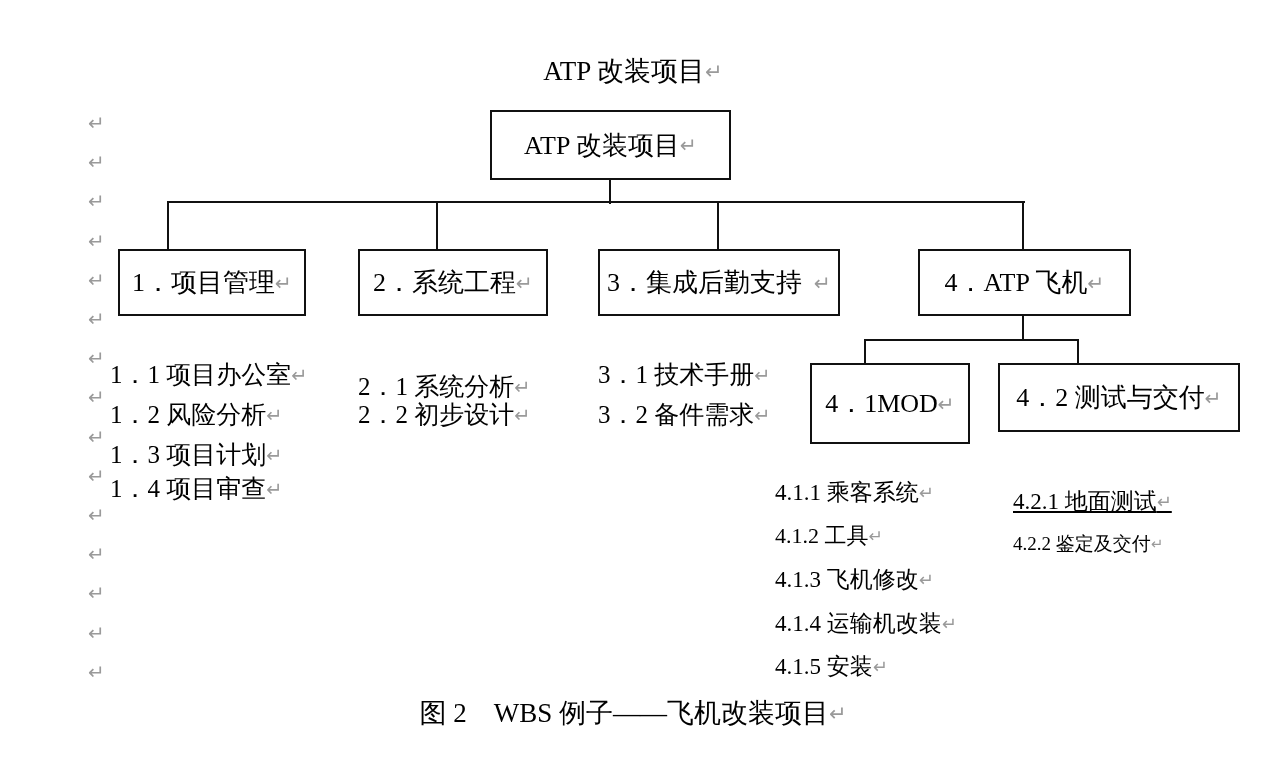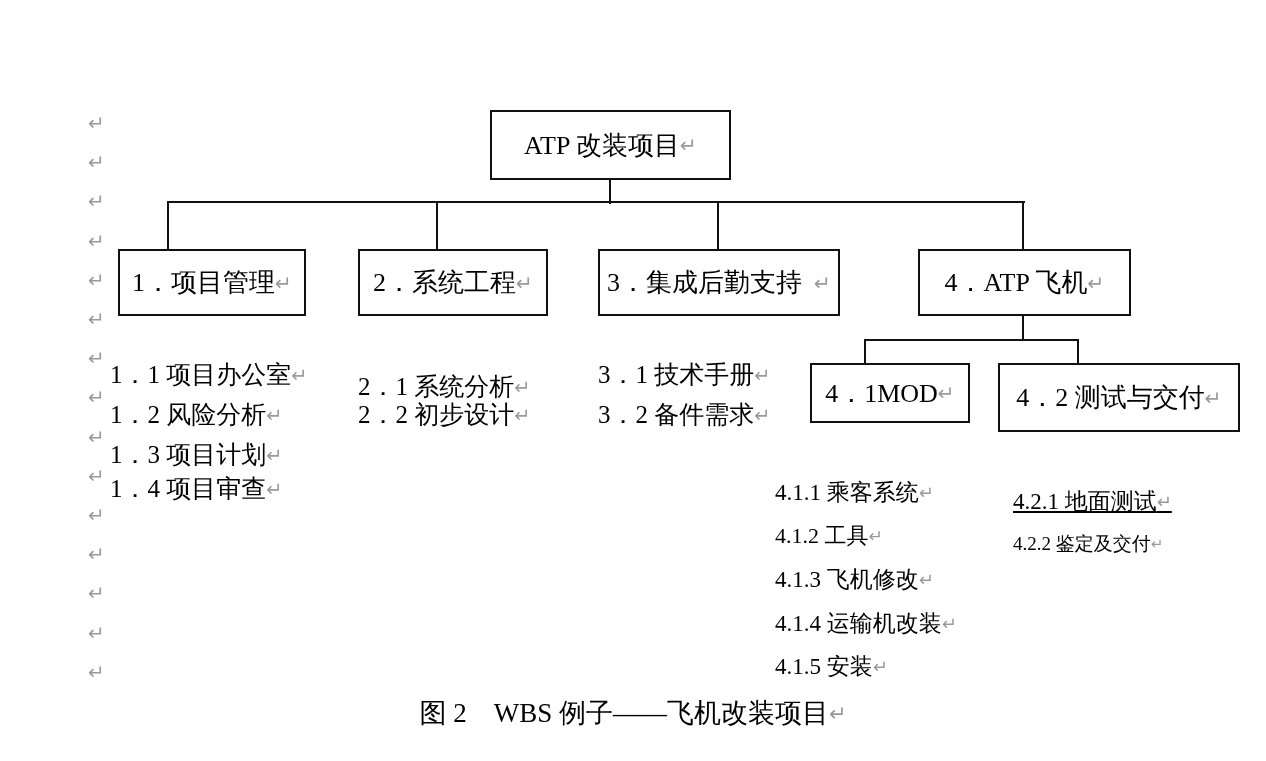--- a/index.html
+++ b/index.html
@@ -86,20 +86,21 @@
     text-align: center;
     font-size: 27px;
     white-space: normal;
   }
 </style>
 </head>
 <body>
 
 <div id="page">
 
+  <div class="tx" id="doc-title"><span>ATP 改装项目</span><span class="ret">↵</span></div>
 
   <div id="pilcrow-column">
       <div class="tx pilcrow" style="left: 88px; top: 113px;">↵</div>
       <div class="tx pilcrow" style="left: 88px; top: 152.2px;">↵</div>
       <div class="tx pilcrow" style="left: 88px; top: 191.4px;">↵</div>
       <div class="tx pilcrow" style="left: 88px; top: 230.6px;">↵</div>
       <div class="tx pilcrow" style="left: 88px; top: 269.8px;">↵</div>
       <div class="tx pilcrow" style="left: 88px; top: 309px;">↵</div>
       <div class="tx pilcrow" style="left: 88px; top: 348.2px;">↵</div>
       <div class="tx pilcrow" style="left: 88px; top: 387.4px;">↵</div>
@@ -142,21 +143,21 @@
   <div class="node" id="node-4" style="left:918px; top:249px; width:213px; height:67px;">
     <span class="lbl">4．ATP 飞机</span>
       <span class="ret">↵</span>
   </div>
 
   <div class="ln v" style="left:1022px; top:316px; height:25px;"></div>
   <div class="ln h" style="left:864px; top:339px; width:215px;"></div>
   <div class="ln v" style="left:864px; top:339px; height:25px;"></div>
   <div class="ln v" style="left:1077px; top:339px; height:25px;"></div>
 
-  <div class="node" id="node-4-1" style="left:810px; top:363px; width:160px; height:60px;">
+  <div class="node" id="node-4-1" style="left:810px; top:363px; width:160px; height:81px;">
     <span class="lbl">4．1MOD</span>
       <span class="ret">↵</span>
   </div>
 
   <div class="node" id="node-4-2" style="left:998px; top:363px; width:242px; height:69px;">
     <span class="lbl">4．2 测试与交付</span>
       <span class="ret">↵</span>
   </div>
 
   <div class="leaf-col" id="leaf-col-1">

